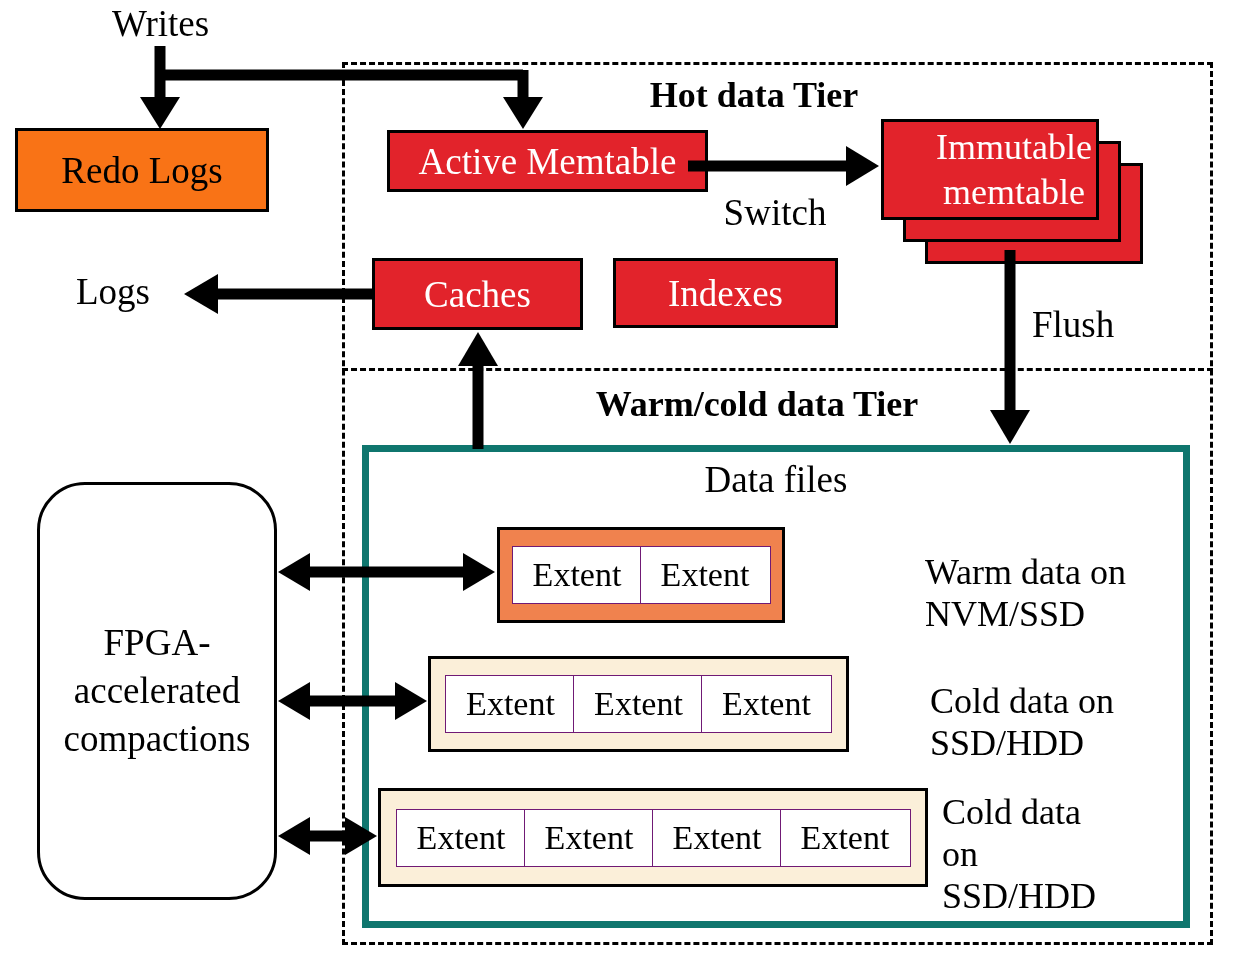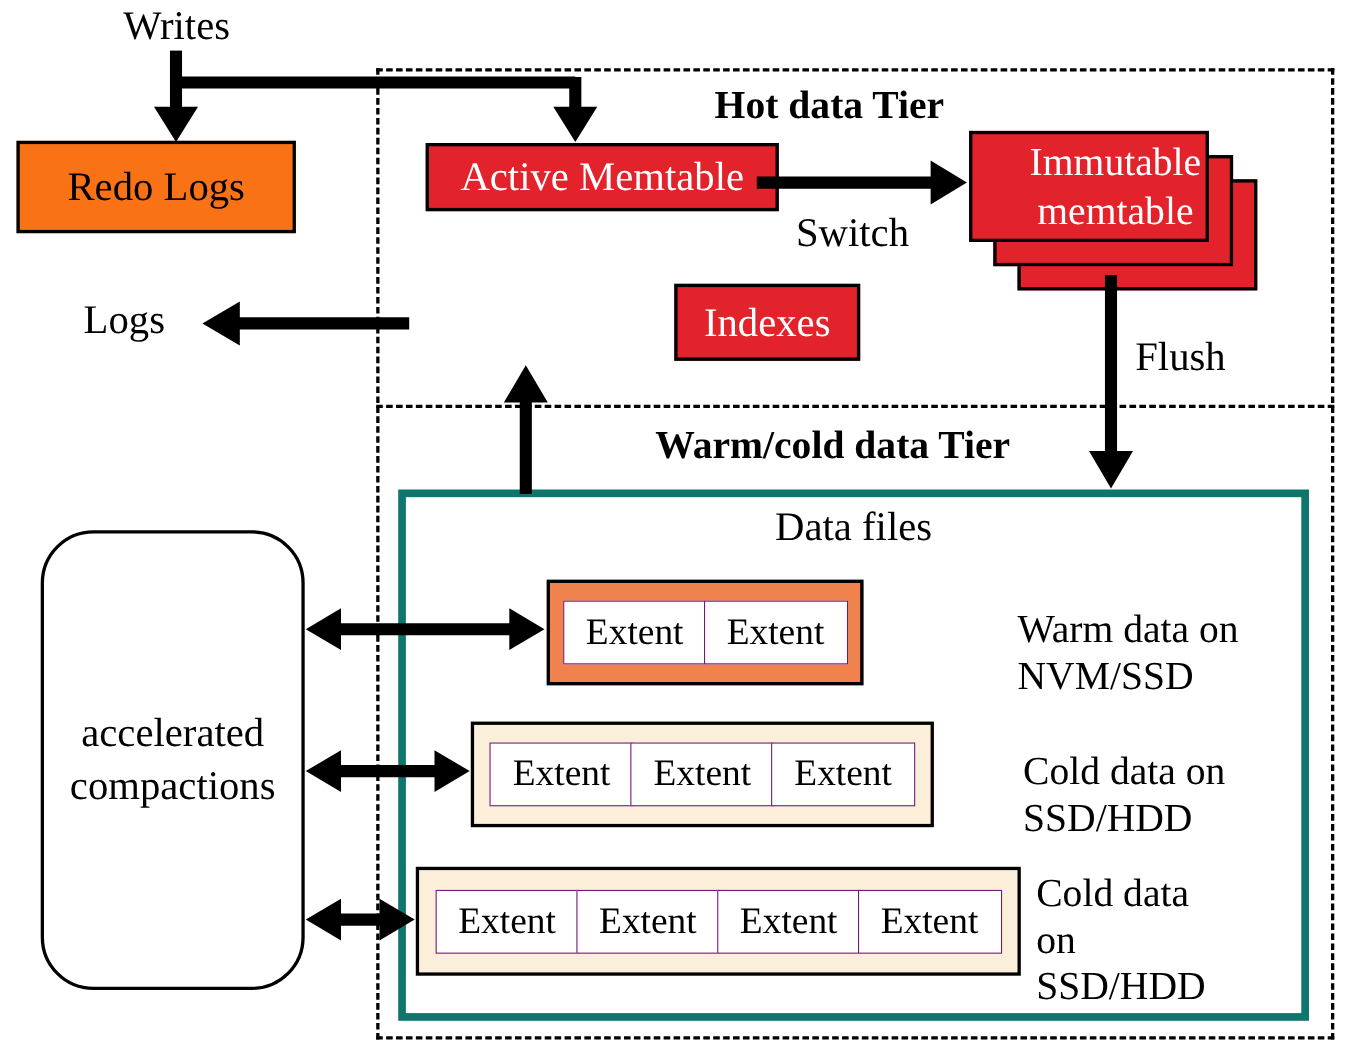--- a/index.html
+++ b/index.html
@@ -15,21 +15,21 @@
   .tier-divider { left:342px; top:368px; width:871px; height:0; border-top:3px dashed #000; }
 
   
   .box { display:flex; align-items:center; justify-content:center; border:3px solid #000;
          text-align:center; white-space:nowrap; font-size:37px; }
   .red-box { color:#fff; }
 
   .redo    { left:15px;  top:128px; width:254px; height:84px; background:#f97316; }
   .active  { left:367px; top:130px; width:321px; height:62px;margin-left:20px; }
   .caches  { left:372px; top:258px; width:211px; height:72px; }
-  .indexes { left:613px; top:258px; width:169px; height:70px; }
+  .indexes { left:613px; top:258px; width:225px; height:70px; }
 
   
   .imm { width:218px; height:101px; border:3px solid #000; }
   .imm-sh2  { left:925px; top:163px; }
   .imm-sh1  { left:903px; top:141px; }
   .imm-main { left:881px; top:119px; display:flex; flex-direction:column;
               align-items:center; justify-content:center; color:#fff;
               font-size:36px; line-height:45px; }
   .imm-main .line { display:block; white-space:nowrap; }
 
@@ -98,20 +98,23 @@
     <span>Active Memtable</span>
   </div>
 
   <div class="abs imm imm-sh2" style="background-color: rgb(226, 35, 43);"></div>
   <div class="abs imm imm-sh1" style="background-color: rgb(226, 35, 43);"></div>
   <div class="abs imm imm-main" style="background-color: rgb(226, 35, 43); padding-left: 48px;">
     <span class="line">Immutable</span>
     <span class="line">memtable</span>
   </div>
 
+  <div class="abs box red-box caches" style="background-color: rgb(226, 35, 43);">
+    <span>Caches</span>
+  </div>
   <div class="abs box red-box indexes" style="background-color: rgb(226, 35, 43);">
     <span>Indexes</span>
   </div>
 
   <div class="abs datafiles">
     <div class="df-title">Data files</div>
   </div>
 
   <div class="abs extent-row row1" style="background-color: rgb(240, 130, 78);">
     <div class="extent">
@@ -157,20 +160,21 @@
       </div>
   </div>
   <div class="abs side-label sl3">
     <span class="line">Cold data</span>
     <span class="line">on</span>
     <span class="line">SSD/HDD</span>
   </div>
 
   <div class="abs fpga">
     <div>
+      <span class="line">FPGA-</span>
       <span class="line">accelerated</span>
       <span class="line">compactions</span>
     </div>
   </div>
 
   <svg class="arrows" width="1234" height="964" viewBox="0 0 1234 964">
     <g stroke="#000" fill="#000">
       <line x1="160" y1="46" x2="160" y2="100" stroke-width="11"></line>
       <line x1="155" y1="75" x2="523" y2="75" stroke-width="11"></line>
       <line x1="523" y1="70" x2="523" y2="100" stroke-width="11"></line>

